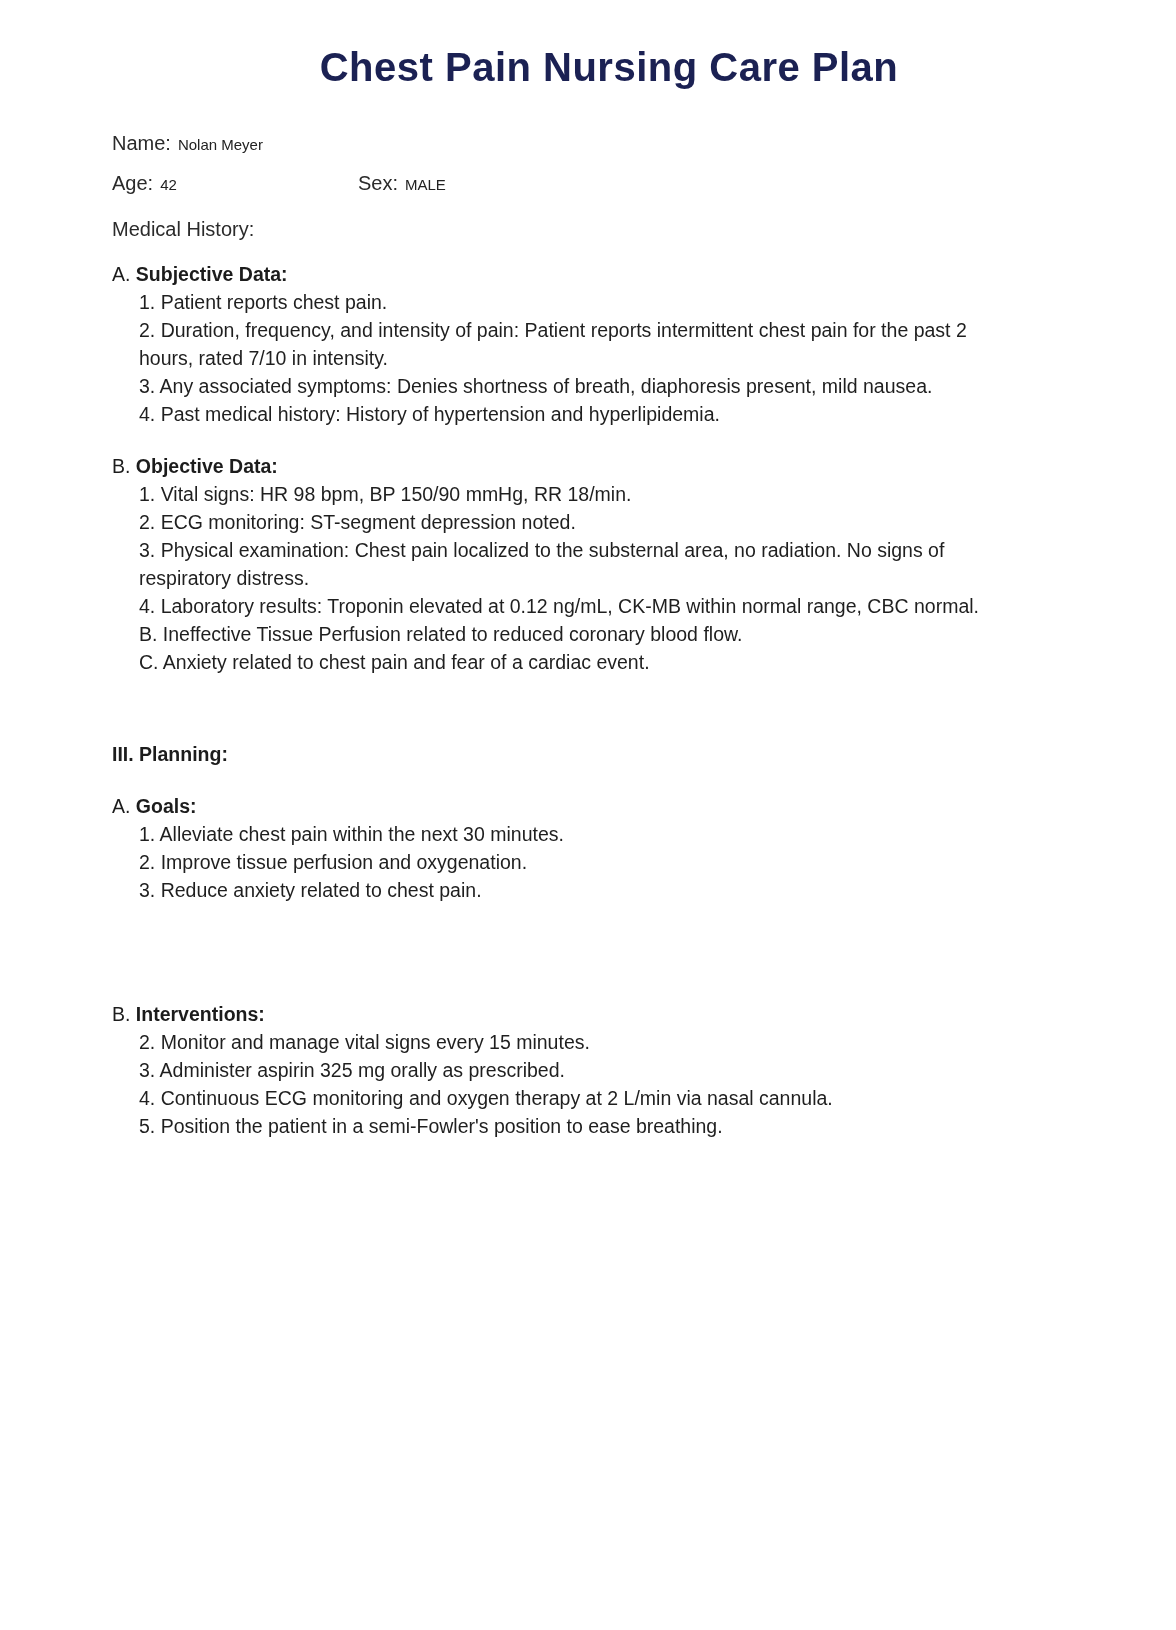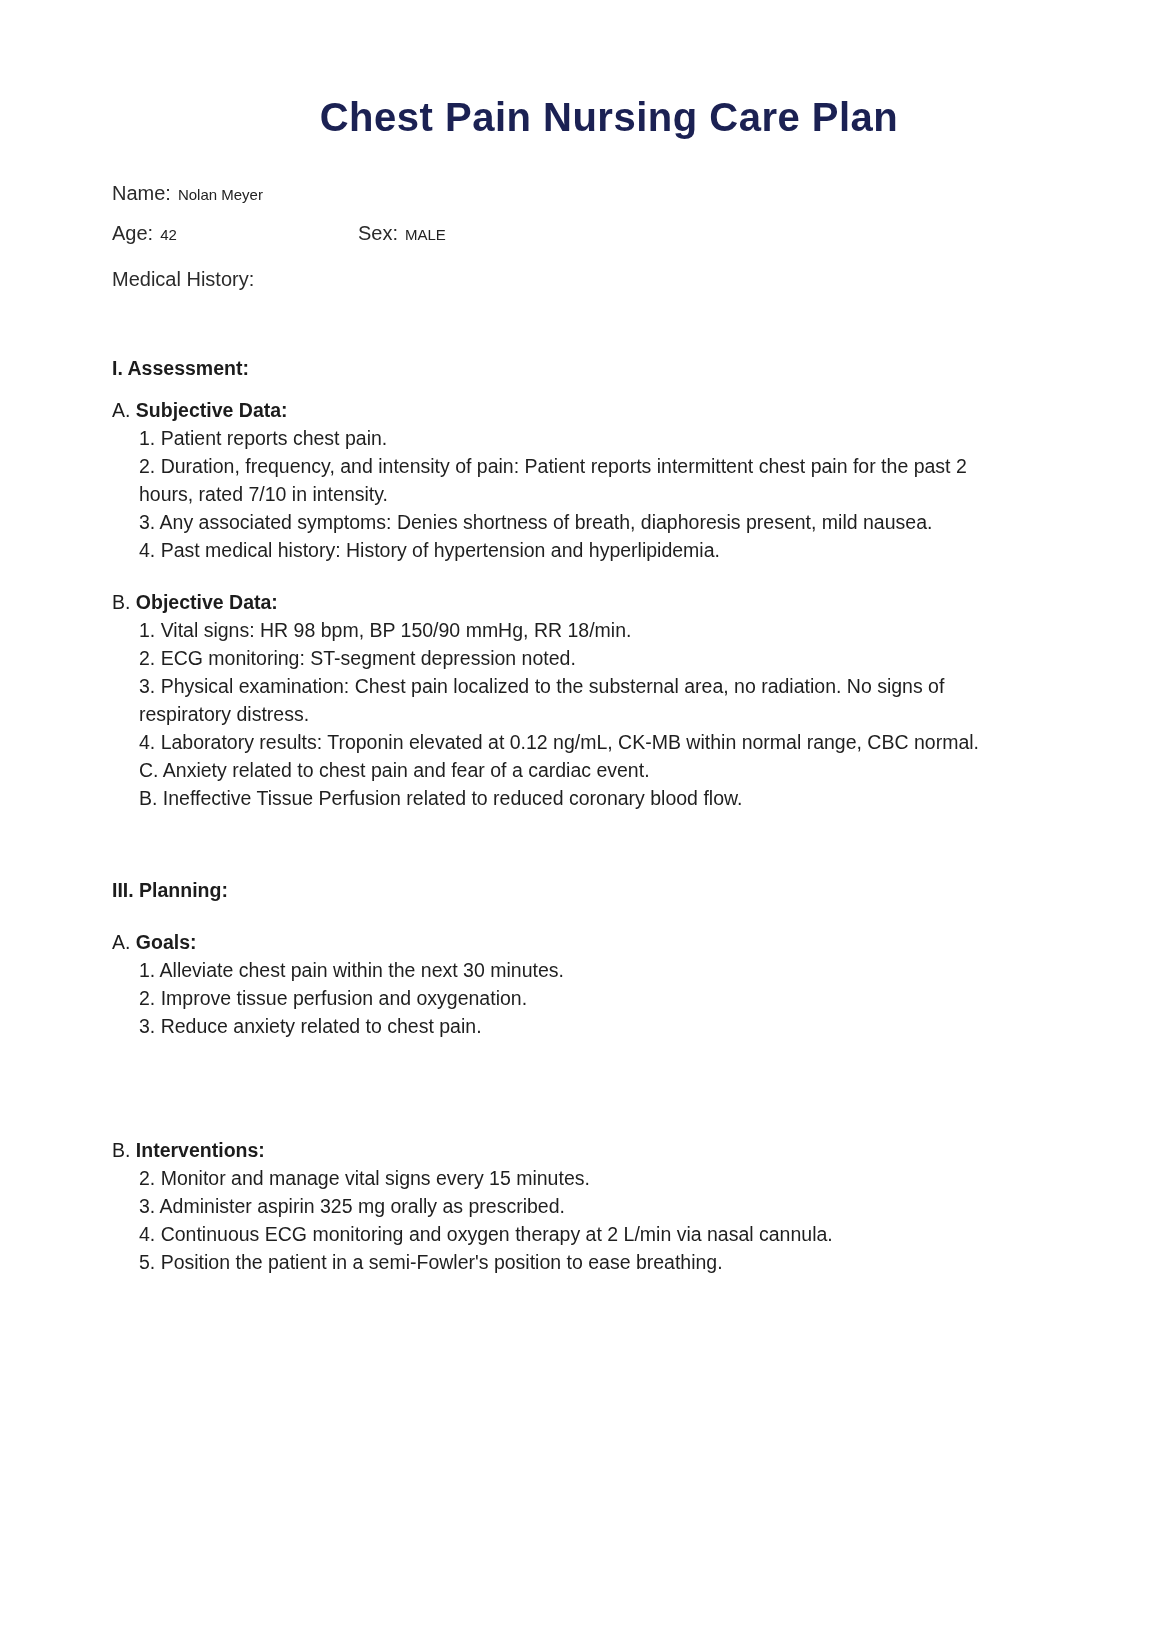--- a/index.html
+++ b/index.html
@@ -11,21 +11,21 @@
     width: 1176px;
     height: 1630px;
     font-family: "Liberation Sans", sans-serif;
     color: #222222;
     overflow: hidden;
   }
   .page {
     box-sizing: border-box;
     width: 1176px;
     height: 1630px;
-    padding: 92px 70px 0 112px;
+    padding: 42px 70px 0 112px;
   }
   .title {
     margin: 0;
     text-align: center;
     font-size: 40px;
     line-height: 50px;
     font-weight: bold;
     color: #1b2153;
     letter-spacing: 0.5px;
   }
@@ -101,21 +101,20 @@
       <div class="sex-cell">
         <span class="label">Sex:</span>
         <span class="value-sm">MALE</span>
       </div>
     </div>
     <div class="row history-row">
       <span class="label">Medical History:</span>
     </div>
   </div>
 
-  <h2 class="sec-heading sec-assessment">I. Assessment:</h2>
 
   <div class="subsec-heading subsec-subjective">
     <span>A.</span>
     <span class="subsec-title">Subjective Data:</span>
   </div>
   <div class="items">
     <p>1. Patient reports chest pain.</p>
     <p>2. Duration, frequency, and intensity of pain: Patient reports intermittent chest pain for the past 2 hours, rated 7/10 in intensity.</p>
     <p>3. Any associated symptoms: Denies shortness of breath, diaphoresis present, mild nausea.</p>
     <p>4. Past medical history: History of hypertension and hyperlipidemia.</p>
@@ -126,22 +125,22 @@
     <span class="subsec-title">Objective Data:</span>
   </div>
   <div class="items">
     <p>1. Vital signs: HR 98 bpm, BP 150/90 mmHg, RR 18/min.</p>
     <p>2. ECG monitoring: ST-segment depression noted.</p>
     <p>3. Physical examination: Chest pain localized to the substernal area, no radiation. No signs of respiratory distress.</p>
     <p>4. Laboratory results: Troponin elevated at 0.12 ng/mL, CK-MB within normal range, CBC normal.</p>
   </div>
 
   <div class="items">
+    <p>B. Ineffective Tissue Perfusion related to reduced coronary blood flow.</p>
     <p>C. Anxiety related to chest pain and fear of a cardiac event.</p>
-    <p>B. Ineffective Tissue Perfusion related to reduced coronary blood flow.</p>
   </div>
 
   <h2 class="sec-heading sec-planning">III. Planning:</h2>
 
   <div class="subsec-heading subsec-goals">
     <span>A.</span>
     <span class="subsec-title">Goals:</span>
   </div>
   <div class="items">
     <p>1. Alleviate chest pain within the next 30 minutes.</p>

